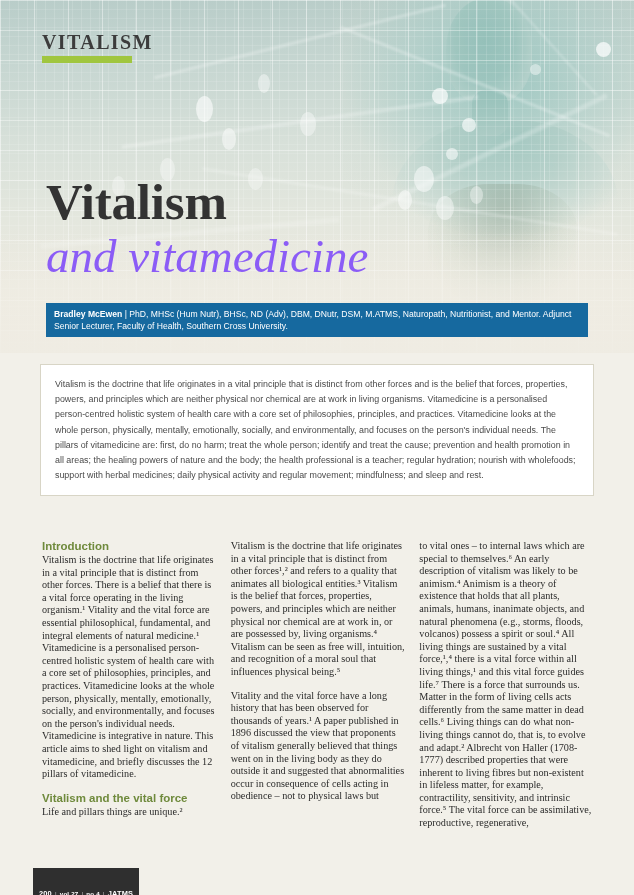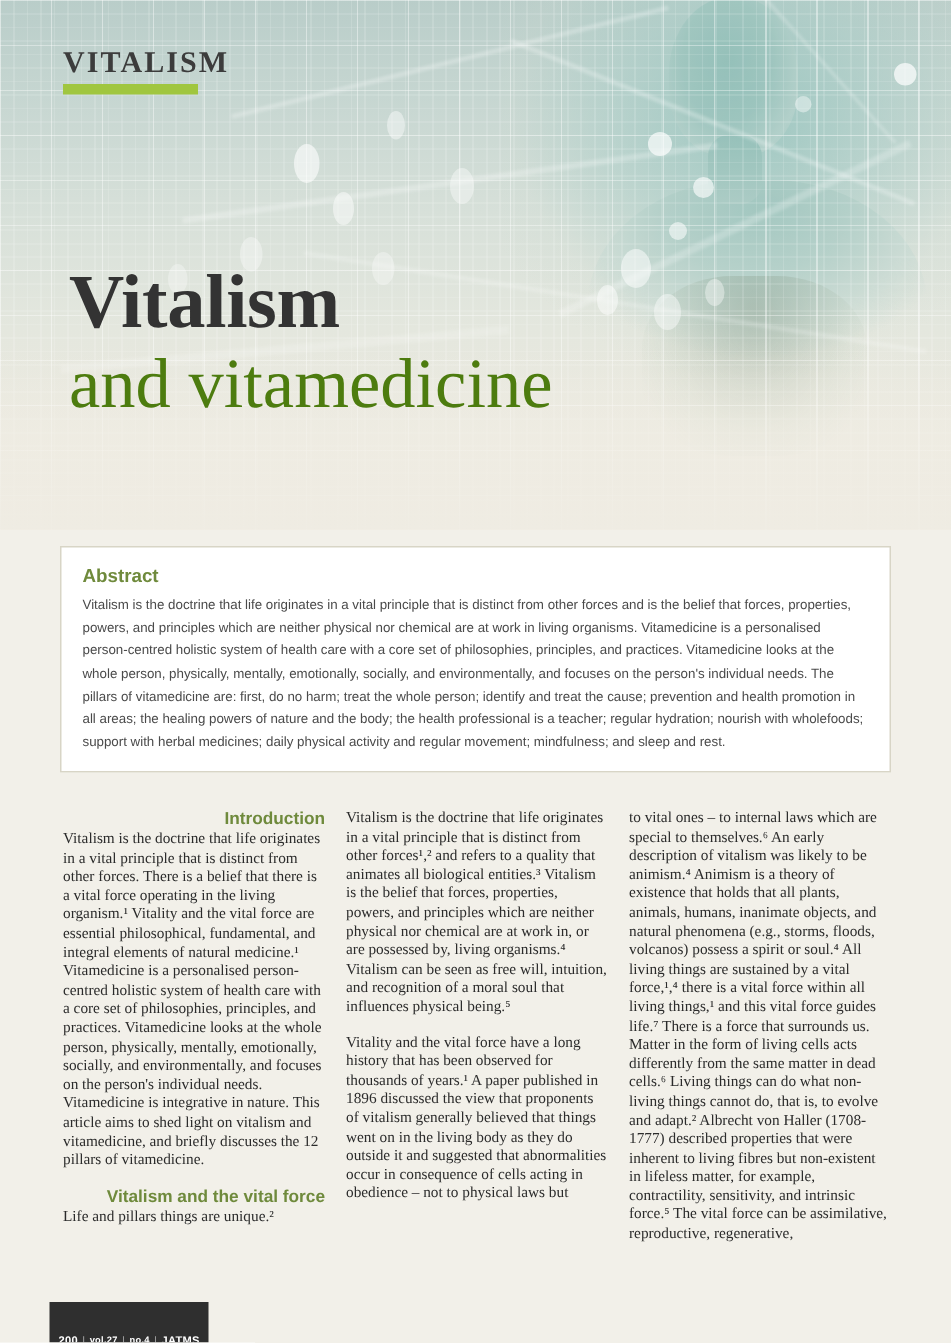--- a/index.html
+++ b/index.html
@@ -91,22 +91,22 @@
 
   
   .title-wrap{position:absolute;left:46px;top:176px;}
   .title-1{
     font-family:"Liberation Serif", serif;
     font-size:51px;line-height:52px;font-weight:700;color:#333333;
     letter-spacing:-.2px;
   }
   .title-2{
     font-family:"Liberation Serif", serif;
-    font-size:47px;line-height:52px;font-weight:400;
-    color:#4d7c0f;margin-top:2px;
+    font-size:47px;line-height:52px;font-style:italic;font-weight:400;
+    color:#8b5cf6;margin-top:2px;
   }
 
   
   .byline{
     position:absolute;left:46px;top:303px;width:542px;
     background:#16699f;color:#ffffff;
     font-family:"Liberation Sans", sans-serif;
     font-size:8.6px;line-height:12.2px;
     padding:5px 8px 5px 8px;
     box-sizing:border-box;
@@ -135,21 +135,21 @@
 
   
   .cols{
     position:absolute;left:42px;top:540px;width:552px;height:318px;
     display:flex;gap:14px;
   }
   .col{width:175px;}
   .col h3{
     margin:0 0 2px 0;
     font-family:"Liberation Sans", sans-serif;
-    font-size:11.5px;font-weight:700;color:#6f8a3c;text-align:right;
+    font-size:11.5px;font-weight:700;color:#6f8a3c;
   }
   .col h3.spaced{}
   .col p{
     margin:0 0 11px 0;
     font-family:"Liberation Serif", serif;
     font-size:10.2px;line-height:12.6px;color:#2b2b2b;
     text-align:left;
   }
 
   
@@ -216,23 +216,23 @@
   </div>
 
   <div class="kicker">VITALISM</div>
   <div class="kicker-rule"></div>
 
   <div class="title-wrap">
     <div class="title-1">Vitalism</div>
     <div class="title-2">and vitamedicine</div>
   </div>
 
+  <div class="byline"><b>Bradley McEwen</b><span> | </span><span>PhD, MHSc (Hum Nutr), BHSc, ND (Adv), DBM, DNutr, DSM, M.ATMS, Naturopath, Nutritionist, and Mentor. Adjunct Senior Lecturer, Faculty of Health, Southern Cross University.</span></div>
 
   <div class="abstract">
-    <h2>Abstract</h2>
     <p>Vitalism is the doctrine that life originates in a vital principle that is distinct from other forces and is the belief that forces, properties, powers, and principles which are neither physical nor chemical are at work in living organisms. Vitamedicine is a personalised person-centred holistic system of health care with a core set of philosophies, principles, and practices. Vitamedicine looks at the whole person, physically, mentally, emotionally, socially, and environmentally, and focuses on the person's individual needs. The pillars of vitamedicine are: first, do no harm; treat the whole person; identify and treat the cause; prevention and health promotion in all areas; the healing powers of nature and the body; the health professional is a teacher; regular hydration; nourish with wholefoods; support with herbal medicines; daily physical activity and regular movement; mindfulness; and sleep and rest.</p>
   </div>
 
   <div class="cols">
 
     <div class="col">
       <h3>Introduction</h3>
       <p>Vitalism is the doctrine that life originates in a vital principle that is distinct from other forces. There is a belief that there is a vital force operating in the living organism.¹ Vitality and the vital force are essential philosophical, fundamental, and integral elements of natural medicine.¹ Vitamedicine is a personalised person-centred holistic system of health care with a core set of philosophies, principles, and practices. Vitamedicine looks at the whole person, physically, mentally, emotionally, socially, and environmentally, and focuses on the person's individual needs. Vitamedicine is integrative in nature. This article aims to shed light on vitalism and vitamedicine, and briefly discusses the 12 pillars of vitamedicine.</p>
       <h3 class="spaced">Vitalism and the vital force</h3>
       <p>Life and pillars things are unique.²</p>

